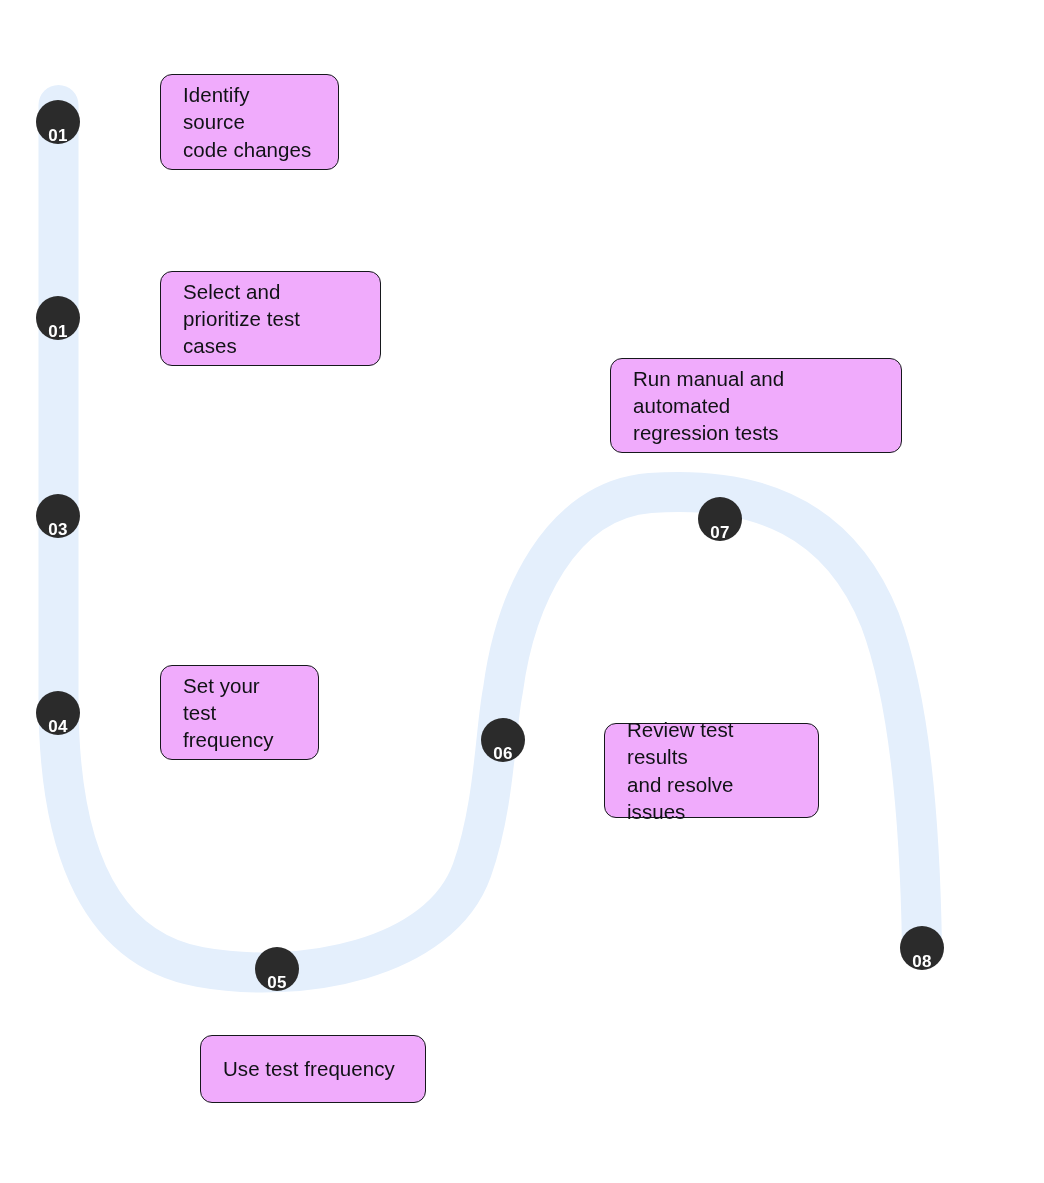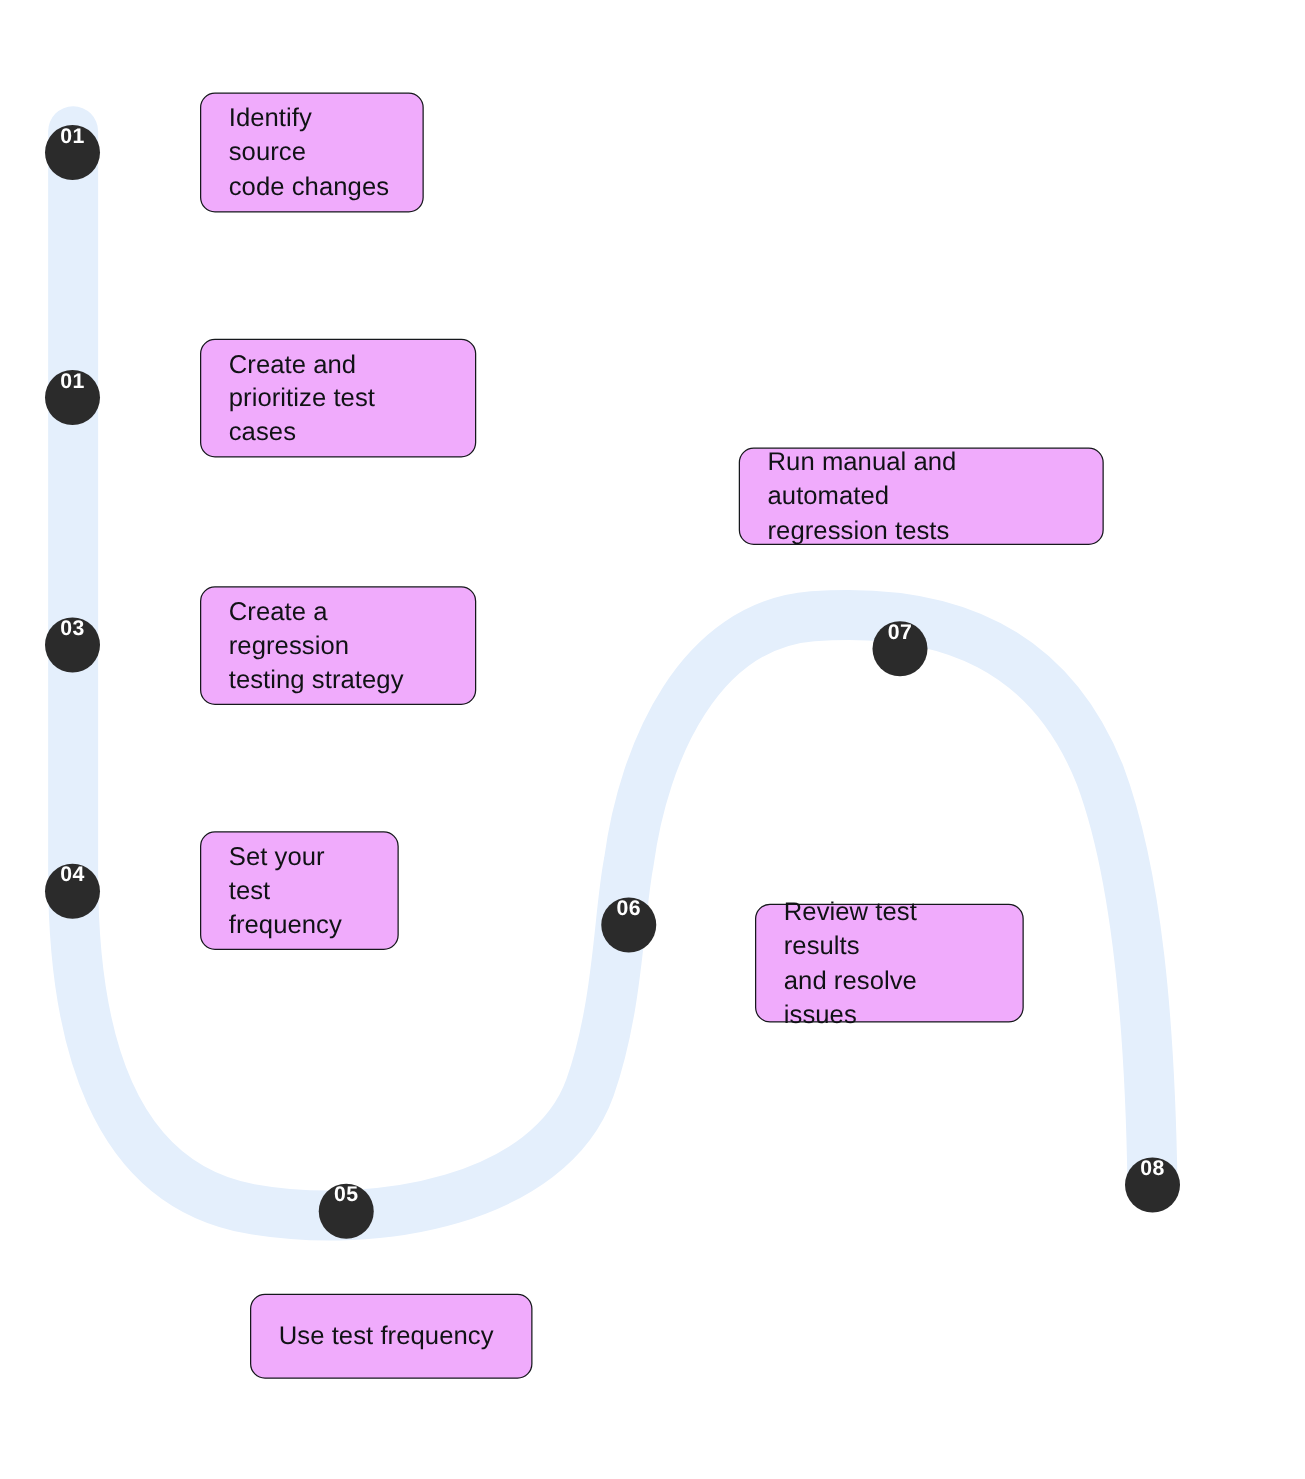--- a/index.html
+++ b/index.html
@@ -28,21 +28,21 @@
     pointer-events: none;
   }
   .step-node {
     position: absolute;
     width: 44px;
     height: 44px;
     border-radius: 50%;
     background: #2b2b2b;
     color: #ffffff;
     display: flex;
-    align-items: flex-start;
+    align-items: flex-end;
     justify-content: center;
     font-size: 17px;
     font-weight: bold;
     letter-spacing: 0.3px;
     line-height: 1;
     z-index: 5;
   }
   .step-card {
     position: absolute;
     box-sizing: border-box;
@@ -95,36 +95,32 @@
   </div>
   <div class="step-node" style="left: 900px; top: 926px;">
     <span>08</span>
   </div>
 
   <div class="step-card" style="left: 124px; top: 74px; width: 179px; height: 96px;">
     <span class="step-card-text">Identify source
 code changes</span>
   </div>
   <div class="step-card" style="left: 124px; top: 271px; width: 221px; height: 95px;">
-    <span class="step-card-text">Create and
+    <span class="step-card-text">Select and
 prioritize test cases</span>
-  </div>
-  <div class="step-card" style="left: 124px; top: 469px; width: 221px; height: 95px;">
-    <span class="step-card-text">Create a regression
-testing strategy</span>
   </div>
   <div class="step-card" style="left: 124px; top: 665px; width: 159px; height: 95px;">
     <span class="step-card-text">Set your test
 frequency</span>
   </div>
   <div class="step-card" style="left: 164px; top: 1035px; width: 226px; height: 68px;">
     <span class="step-card-text">Use test frequency</span>
   </div>
   <div class="step-card" style="left: 568px; top: 723px; width: 215px; height: 95px;">
     <span class="step-card-text">Review test results
 and resolve issues</span>
   </div>
-  <div class="step-card" style="left: 555px; top: 358px; width: 292px; height: 78px;">
+  <div class="step-card" style="left: 574px; top: 358px; width: 292px; height: 95px;">
     <span class="step-card-text">Run manual and automated
 regression tests</span>
   </div>
 
 </div>
 
 </body></html>

